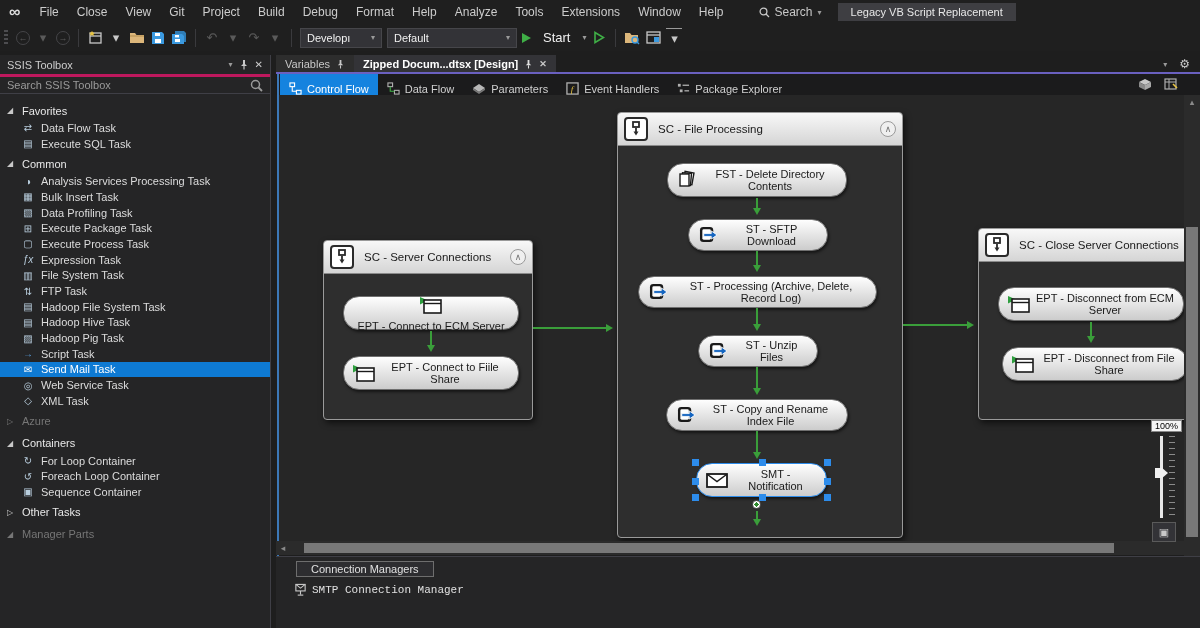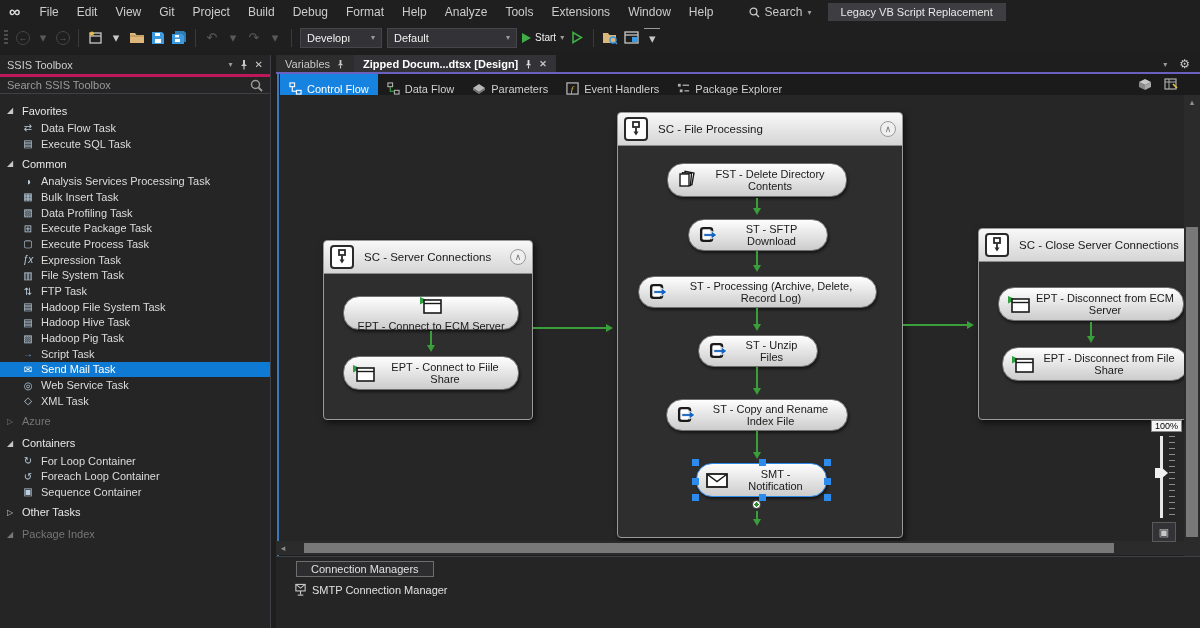--- a/index.html
+++ b/index.html
@@ -16,21 +16,21 @@
   
   .toolbar { position:absolute; left:0; top:24px; width:1200px; height:27px; background:#1f1f1f; display:flex; align-items:center; gap:5px; padding-left:4px; }
   .grip { width:4px; height:16px; background:repeating-linear-gradient(#4d4d50 0 2px, transparent 2px 4px); margin-right:3px; }
   .tbtn { display:flex; align-items:center; justify-content:center; min-width:16px; height:20px; font-size:13px; color:#c8c8c8; }
   .tbtn.dis { color:#5a5a5a; }
   .navcirc { width:14px; height:14px; border:1px solid #454548; border-radius:50%; font-size:9px; line-height:12px; text-align:center; color:#5a5a5a; }
   .tsep { width:1px; height:18px; background:#3a3a3d; margin:0 3px; }
   .combo { background:#333337; border:1px solid #46464a; color:#f1f1f1; font-size:11px; height:20px; display:flex; align-items:center; padding:0 6px; gap:8px; }
   .combo .caret { margin-left:auto; }
   .play { width:0; height:0; border-left:9px solid #3fae46; border-top:5px solid transparent; border-bottom:5px solid transparent; }
-  .startlbl { color:#f1f1f1; font-size:10px; margin:0 0; }
+  .startlbl { color:#f1f1f1; font-size:13px; margin:0 8px; }
 
   
   .toolbox { position:absolute; left:0; top:55px; width:271px; height:573px; background:#252526; border-right:1px solid #3f3f46; }
   .tbx-head { height:19px; display:flex; align-items:center; padding:0 7px; font-size:11px; color:#cccccc; gap:6px; }
   .tbx-head .sp { flex:1; }
   .tbx-search { height:20px; border-top:3px solid #be185d; border-bottom:1px solid #3f3f46; display:flex; align-items:center; padding:0 7px; font-size:11px; color:#9a9a9a; }
   .tbx-search .sp { flex:1; }
   .tb-list { padding-top:4px; font-size:11px; color:#dcdcdc; }
   .trow { display:flex; align-items:center; gap:6px; cursor:default; }
   .trow.sect { height:19px; margin-top:3px; padding-left:7px; color:#e8e8e8; }
@@ -87,31 +87,31 @@
   .zoomctl { position:absolute; left:1150px; top:420px; width:34px; height:122px; }
   .zlabel { position:absolute; left:1px; top:0; background:#f5f5f5; border:1px solid #888; color:#000; font-size:9px; padding:0 3px; }
   .ztrack { position:absolute; left:10px; top:16px; width:3px; height:82px; background:#e8e8e8; }
   .zticks { position:absolute; left:19px; top:16px; width:6px; height:82px; background:repeating-linear-gradient(to bottom,#8a8a8a 0 1px,transparent 1px 6px); }
   .zthumb { position:absolute; left:5px; top:48px; width:13px; height:10px; background:#f0f0f0; clip-path:polygon(0 0,55% 0,100% 50%,55% 100%,0 100%); }
   .zfit { position:absolute; left:2px; top:102px; width:24px; height:20px; background:#333337; border:1px solid #5a5a5a; color:#c8c8c8; font-size:11px; display:flex; align-items:center; justify-content:center; }
 
   
   .cmtray { position:absolute; left:276px; top:556px; width:924px; height:72px; background:#252526; border-top:1px solid #3f3f46; }
   .cmtab { position:absolute; left:20px; top:4px; border:1px solid #6e6e6e; background:#2d2d30; color:#e0e0e0; font-size:11px; padding:1px 14px; }
-  .cmitem { position:absolute; left:18px; top:26px; display:flex; align-items:center; gap:5px; color:#e0e0e0; font-size:11px; }
+  .cmitem { position:absolute; left:18px; top:26px; display:flex; align-items:center; gap:5px; color:#e0e0e0; font-size:11px;font-family:Liberation Mono, monospace; }
 
   svg { flex:none; }
 </style>
 </head>
 <body>
 
 <div class="titlebar">
   <span class="vslogo">∞</span>
   <span class="menu-item">File</span>
-  <span class="menu-item">Edit</span>
+  <span class="menu-item">Close</span>
   <span class="menu-item">View</span>
   <span class="menu-item">Git</span>
   <span class="menu-item">Project</span>
   <span class="menu-item">Build</span>
   <span class="menu-item">Debug</span>
   <span class="menu-item">Format</span>
   <span class="menu-item">Help</span>
   <span class="menu-item">Analyze</span>
   <span class="menu-item">Tools</span>
   <span class="menu-item">Extensions</span>
@@ -320,21 +320,21 @@
     <div class="trow item">
         <span class="tglyph">▣</span>
         <span>Sequence Container</span>
       </div>
     <div class="trow sect">
         <span class="twisty">▷</span>
         <span>Other Tasks</span>
       </div>
     <div class="trow sect muted">
         <span class="twisty">◢</span>
-        <span>Package Index</span>
+        <span>Manager Parts</span>
       </div>
   </div>
 </div>
 
 <div class="doc-tabs">
   <div class="dtab">
     <span>Variables</span>
     <svg width="9" height="10" viewBox="0 0 10 11">
         <path d="M6 1 v4 l2 2 H2 l2 -2 V1 z" fill="#c8c8c8"></path>
         <line x1="5" y1="7" x2="5" y2="10.5" stroke="#c8c8c8" stroke-width="1.2"></line>

